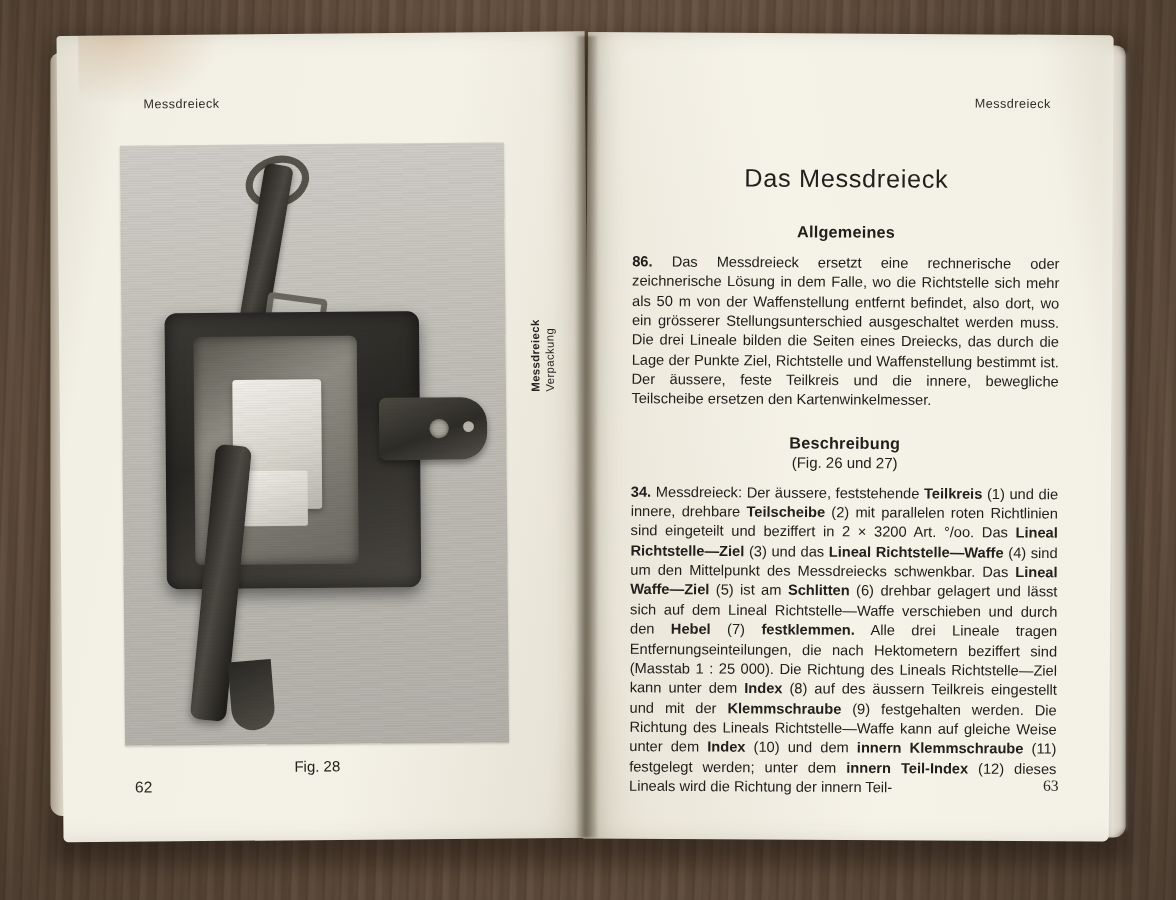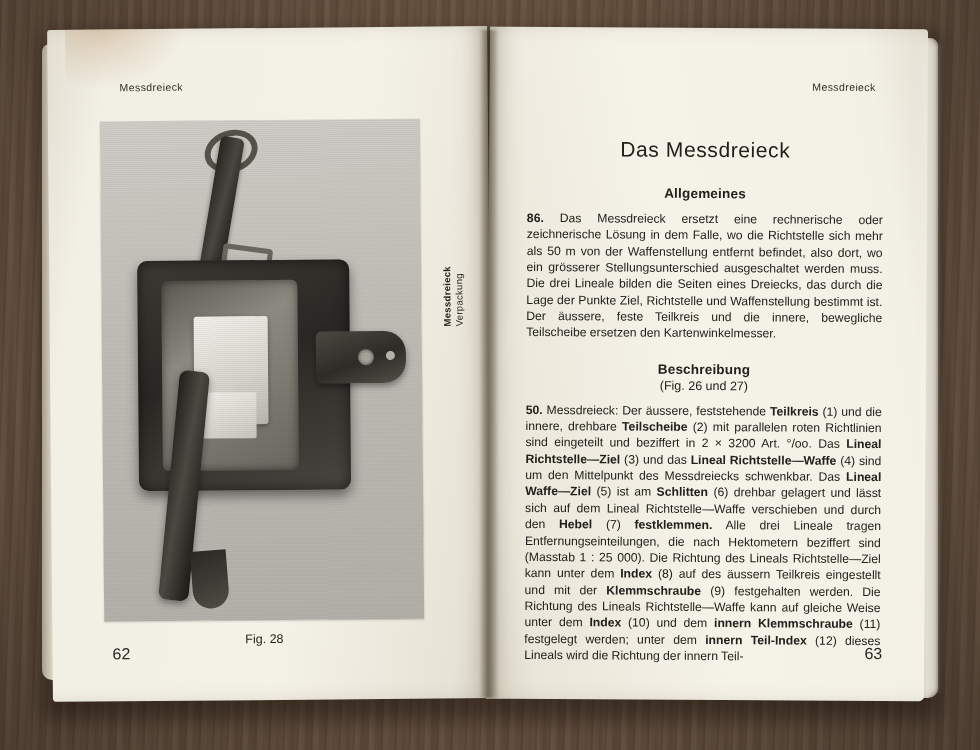--- a/index.html
+++ b/index.html
@@ -126,25 +126,25 @@
     letter-spacing: 0.4px;
     color: #2f2c27;
     font-family: "Liberation Sans", sans-serif;
   }
   .runhead.left  { left: 72px;  top: 52px; }
   .runhead.right { right: 52px; top: 52px; }
 
   .folio {
     position: absolute;
     bottom: 38px;
-    font-size: 16px;
+    font-size: 13px;
     color: #2b2824;
   }
   .folio.left  { left: 60px; }
-  .folio.right { right: 42px; }
+  .folio.right { right: 42px; font-family: Liberation Serif, serif; }
 
   
   .figure-wrap {
     position: absolute;
     left: 52px;
     top: 92px;
     width: 320px;
     height: 500px;
   }
   .photo {
@@ -409,21 +409,21 @@
       <div class="text-col">
         <h1 class="h1">Das Messdreieck</h1>
         <h2 class="h2">Allgemeines</h2>
         <p class="body">
           <span class="num">86.</span>
           <span>Das Messdreieck ersetzt eine rechnerische oder zeichnerische Lösung in dem Falle, wo die Richtstelle sich mehr als 50 m von der Waffenstellung entfernt befindet, also dort, wo ein grösserer Stellungsunterschied ausgeschaltet werden muss. Die drei Lineale bilden die Seiten eines Dreiecks, das durch die Lage der Punkte Ziel, Richtstelle und Waffenstellung bestimmt ist. Der äussere, feste Teilkreis und die innere, bewegliche Teilscheibe ersetzen den Kartenwinkelmesser.</span>
         </p>
         <h2 class="h2 second">Beschreibung</h2>
         <div class="h2-sub">(Fig. 26 und 27)</div>
         <p class="body">
-          <span class="num">50.</span>
+          <span class="num">34.</span>
           <span id="p67"><span>Messdreieck: Der äussere, feststehende </span><b>Teilkreis</b><span> (1) und die innere, drehbare </span><b>Teilscheibe</b><span> (2) mit parallelen roten Richtlinien sind eingeteilt und beziffert in 2 × 3200 Art. °/oo. Das </span><b>Lineal Richtstelle—Ziel</b><span> (3) und das </span><b>Lineal Richtstelle—Waffe</b><span> (4) sind um den Mittelpunkt des Messdreiecks schwenkbar. Das </span><b>Lineal Waffe—Ziel</b><span> (5) ist am </span><b>Schlitten</b><span> (6) drehbar gelagert und lässt sich auf dem Lineal Richtstelle—Waffe verschieben und durch den </span><b>Hebel</b><span> (7) </span><b>festklemmen.</b><span> Alle drei Lineale tragen Entfernungseinteilungen, die nach Hektometern beziffert sind (Masstab 1 : 25 000). Die Richtung des Lineals Richtstelle—Ziel kann unter dem </span><b>Index</b><span> (8) auf des äussern Teilkreis eingestellt und mit der </span><b>Klemmschraube</b><span> (9) festgehalten werden. Die Richtung des Lineals Richtstelle—Waffe kann auf gleiche Weise unter dem </span><b>Index</b><span> (10) und dem </span><b>innern Klemmschraube</b><span> (11) festgelegt werden; unter dem </span><b>innern Teil-Index</b><span> (12) dieses Lineals wird die Richtung der innern Teil-</span></span>
         </p>
       </div>
 
       <div class="folio right">63</div>
     </div>
 
     <div class="gutter"></div>
     <div class="edge-light"></div>
   </div>

